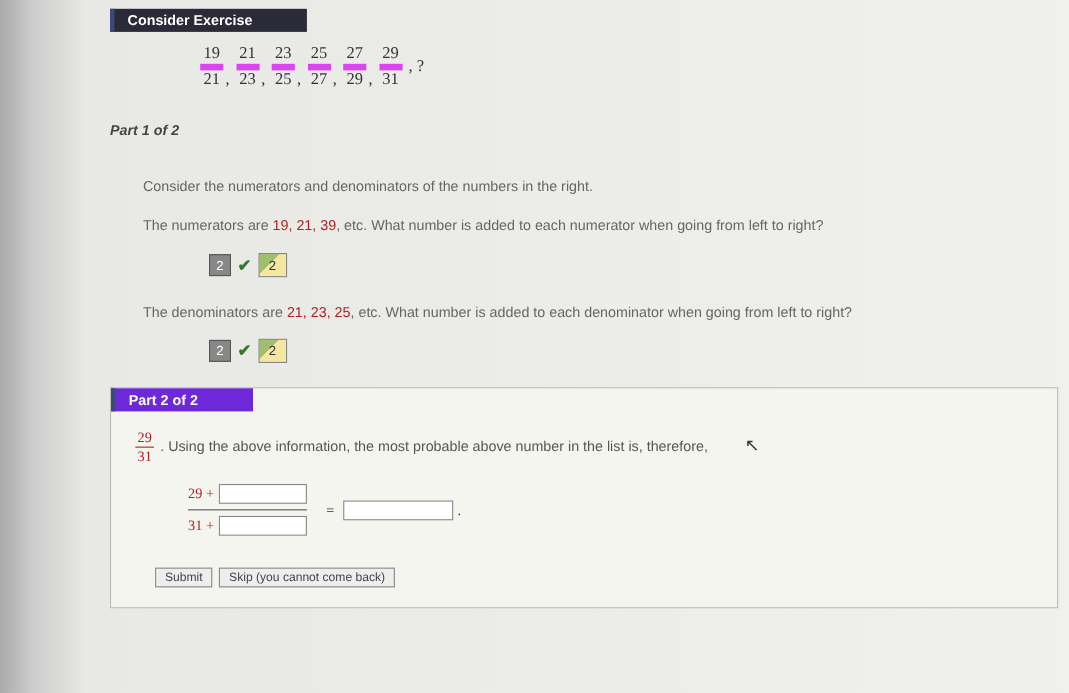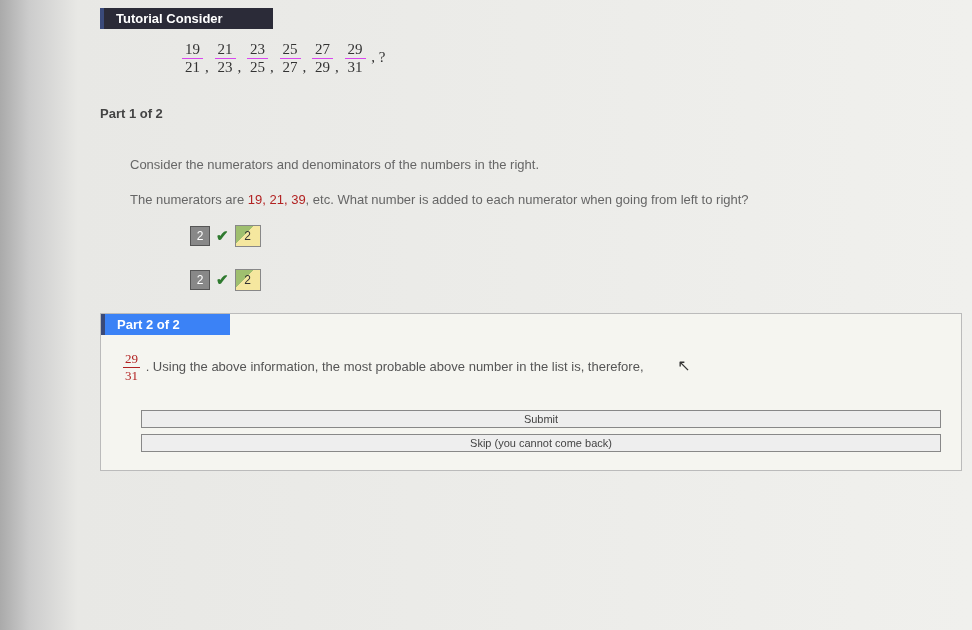--- a/index.html
+++ b/index.html
@@ -19,21 +19,21 @@
     display: inline-block;
     padding: 3px 50px 3px 12px;
     font-weight: bold;
     font-size: 13px;
     margin-top: 8px;
     position: relative;
     border-left: 4px solid #3a4a7a;
     margin-left: 60px;
   }
   .header-bar.blue {
-    background: #3b82f6;
+    background: #6d28d9;
   }
   .content {
     padding: 12px 20px 0 80px;
     color: #666;
   }
   .instruction {
     margin-bottom: 14px;
   }
   .fractions {
     font-family: Georgia, "Times New Roman", serif;
@@ -41,27 +41,28 @@
     color: #333;
     margin-left: 60px;
     margin-bottom: 30px;
   }
   .frac {
     display: inline-block;
     text-align: center;
     vertical-align: middle;
     margin: 0 2px;
   }
-  .frac .num { display: block; border-bottom: 1px solid #d946ef; padding: 0 3px; }
+  .frac .num { display: block; border-bottom: 6px solid #d946ef; padding: 0 3px; }
   .frac .den { display: block; padding: 0 3px; }
   .comma { vertical-align: bottom; }
   .part-label {
     font-weight: bold;
     color: #444;
     margin: 22px 0 12px 60px;
+    font-style: italic;
   }
   .q-text {
     margin: 10px 0 14px 10px;
     line-height: 1.6;
   }
   .red { color: #B22222; }
   .answer-row {
     margin-left: 70px;
     margin-bottom: 22px;
     display: flex;
@@ -127,21 +128,21 @@
   }
   .input-field {
     width: 80px; height: 18px;
     border: 1px solid #888;
     background: #fff;
     font-size: 12px;
     padding: 0 3px;
   }
   .btn-row {
     margin: 26px 0 0 20px;
-    display: flex; gap: 6px; flex-direction: column;
+    display: flex; gap: 6px;
   }
   .btn {
     border: 1px solid #888;
     background: #eee;
     padding: 2px 8px;
     font-size: 11px;
     color: #444;
     cursor: pointer;
   }
   .cursor {
@@ -150,21 +151,21 @@
     color: #333;
     margin-left: 30px;
   }
 </style>
 </head>
 <body>
 
 
 
 <div class="header-bar">
-  <span>Tutorial Consider</span>
+  <span>Consider Exercise</span>
 </div>
 
 <div class="content">
 
   <div class="fractions">
     <span class="frac"><span class="num">19</span><span class="den">21</span></span><span class="comma">,</span>
     <span class="frac"><span class="num">21</span><span class="den">23</span></span><span class="comma">,</span>
     <span class="frac"><span class="num">23</span><span class="den">25</span></span><span class="comma">,</span>
     <span class="frac"><span class="num">25</span><span class="den">27</span></span><span class="comma">,</span>
     <span class="frac"><span class="num">27</span><span class="den">29</span></span><span class="comma">,</span>
@@ -180,20 +181,23 @@
 
   <div class="q-text">
     <span>The numerators are </span><span class="red">19, 21, 39</span><span>, etc. What number is added to each numerator when going from left to right?</span>
   </div>
   <div class="answer-row">
     <span class="ans-box">2</span>
     <span class="check">✔</span>
     <span class="answer-box">2</span>
   </div>
 
+  <div class="q-text">
+    <span>The denominators are </span><span class="red">21, 23, 25</span><span>, etc. What number is added to each denominator when going from left to right?</span>
+  </div>
   <div class="answer-row">
     <span class="ans-box">2</span>
     <span class="check">✔</span>
     <span class="answer-box">2</span>
   </div>
 </div>
 
 <div class="part2-box">
   <div class="header-bar blue">
     <span>Part 2 of 2</span>
@@ -201,20 +205,36 @@
   <div class="part2-content">
     <div>
       <span class="inline-frac">
         <span class="num">29</span>
         <span class="den">31</span>
       </span>
       <span>. Using the above information, the most probable above number in the list is, therefore,</span>
       <span class="cursor">↖</span>
     </div>
 
+    <div class="eq-row">
+      <span class="stack">
+        <span class="stack-line">
+          <span>29 +</span>
+          <input class="input-field" style="">
+        </span>
+        <hr>
+        <span class="stack-line">
+          <span>31 +</span>
+          <input class="input-field" style="">
+        </span>
+      </span>
+      <span style="color:#333;margin:0 8px">=</span>
+      <input class="input-field" style="width: 100px;">
+      <span style="color:#333;margin-left:4px">.</span>
+    </div>
 
     <div class="btn-row">
       <button class="btn">Submit</button>
       <button class="btn">Skip (you cannot come back)</button>
     </div>
   </div>
 </div>
 
 
 

